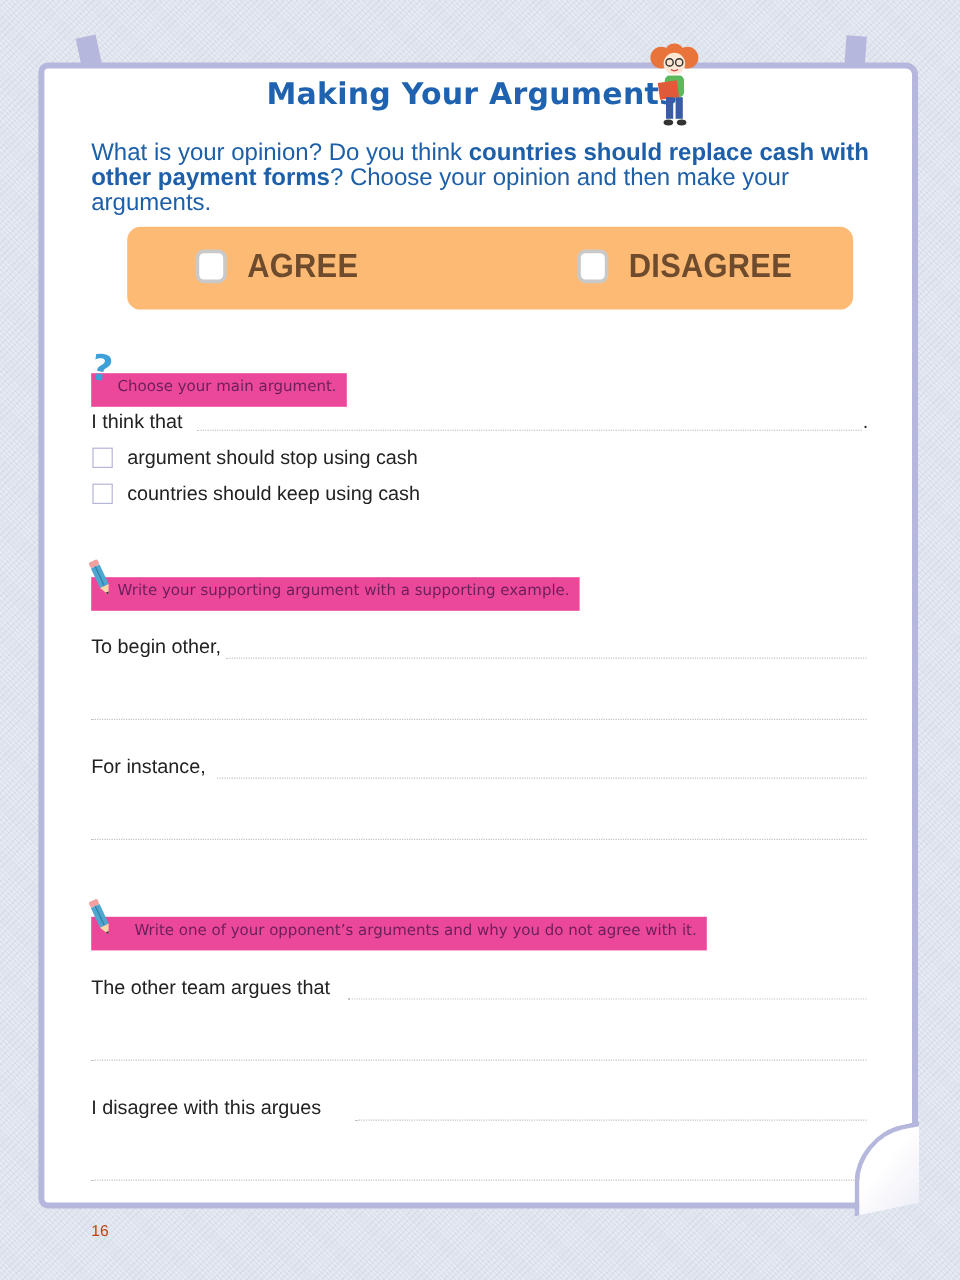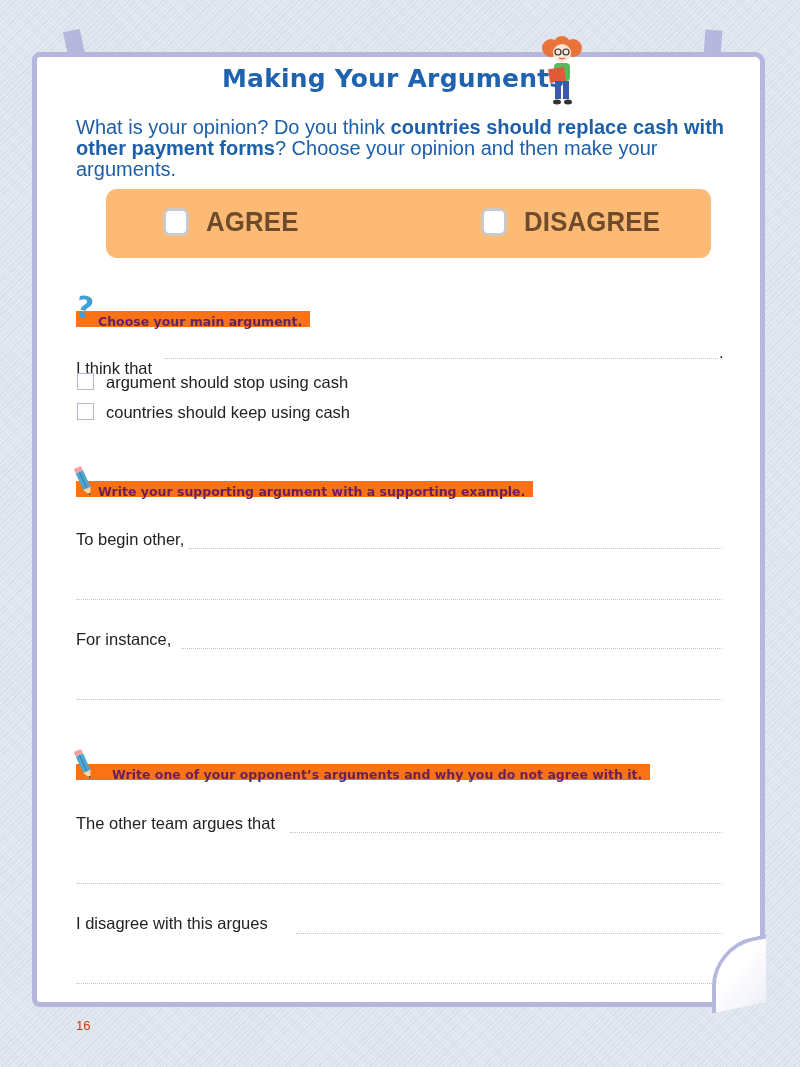--- a/index.html
+++ b/index.html
@@ -56,23 +56,23 @@
   .big-check {
     width: 26px; height: 28px; background: #fff; border: 3px solid #c9c9c9;
     border-radius: 7px; box-sizing: border-box; margin-right: 17px;
   }
   .choice-label {
     font-size: 28px; font-weight: bold; color: #6e4b2d; letter-spacing: 0.2px;
     transform: scaleX(0.92); transform-origin: left;
   }
 
   .instruction {
-    position: absolute; left: 76px; height: 16px;
-    background: #f97316; padding: 0 8px 0 22px;
-    font-family: "DejaVu Sans", sans-serif; font-size: 12.5px; font-weight: bold;
+    position: absolute; left: 76px; height: 28px;
+    background: #ec4899; padding: 0 8px 0 22px;
+    font-family: "DejaVu Sans", sans-serif; font-size: 12.5px; font-weight: normal;
     color: #6b1f5a; line-height: 21px; box-sizing: border-box;
   }
   .qmark {
     position: absolute; left: 76px; top: 290px;
     font-family: "DejaVu Sans", sans-serif; font-size: 30px; font-weight: bold;
     color: #3fa0d8; transform: rotate(10deg);
   }
   .pencil { position: absolute; width: 20px; height: 36px; }
 
   .text-line {
@@ -127,21 +127,21 @@
   </div>
   <div class="choice disagree">
     <div class="big-check"></div>
     <span class="choice-label">DISAGREE</span>
   </div>
 </div>
 
 <div class="instruction" style="top:311px;">Choose your main argument.</div>
 <div class="qmark">?</div>
 
-<div class="text-line" style="left:76px; top:359px;text-align:right;">I think that</div>
+<div class="text-line" style="left:76px; top:343px;text-align:right;">I think that</div>
 <div class="fill" style="left:164px; width:554px; top:358px;"></div>
 <div class="text-line" style="left:719px; top:343px;">.</div>
 
 <div class="small-check" style="left:77px; top:373px;"></div>
 <div class="text-line" style="left:106px; top:373px;">argument should stop using cash</div>
 <div class="small-check" style="left:77px; top:403px;"></div>
 <div class="text-line" style="left:106px; top:403px;">countries should keep using cash</div>
 
 <div class="instruction" style="top:481px;">Write your supporting argument with a supporting example.</div>
 <svg class="pencil" style="left:74px; top:464px;" viewBox="0 0 20 36">

